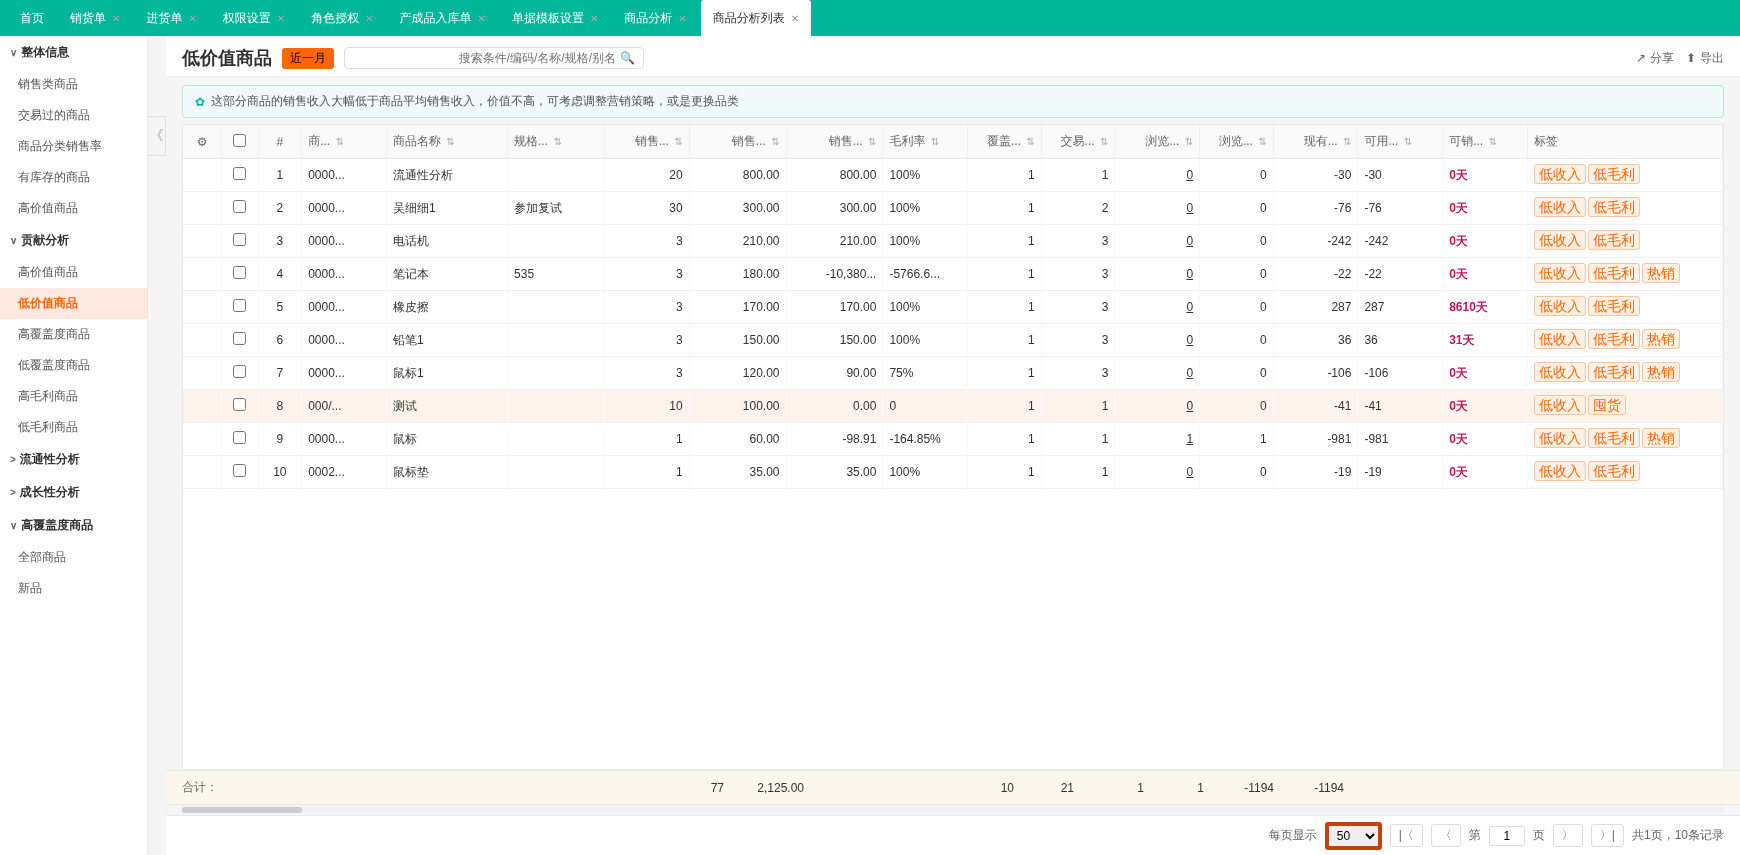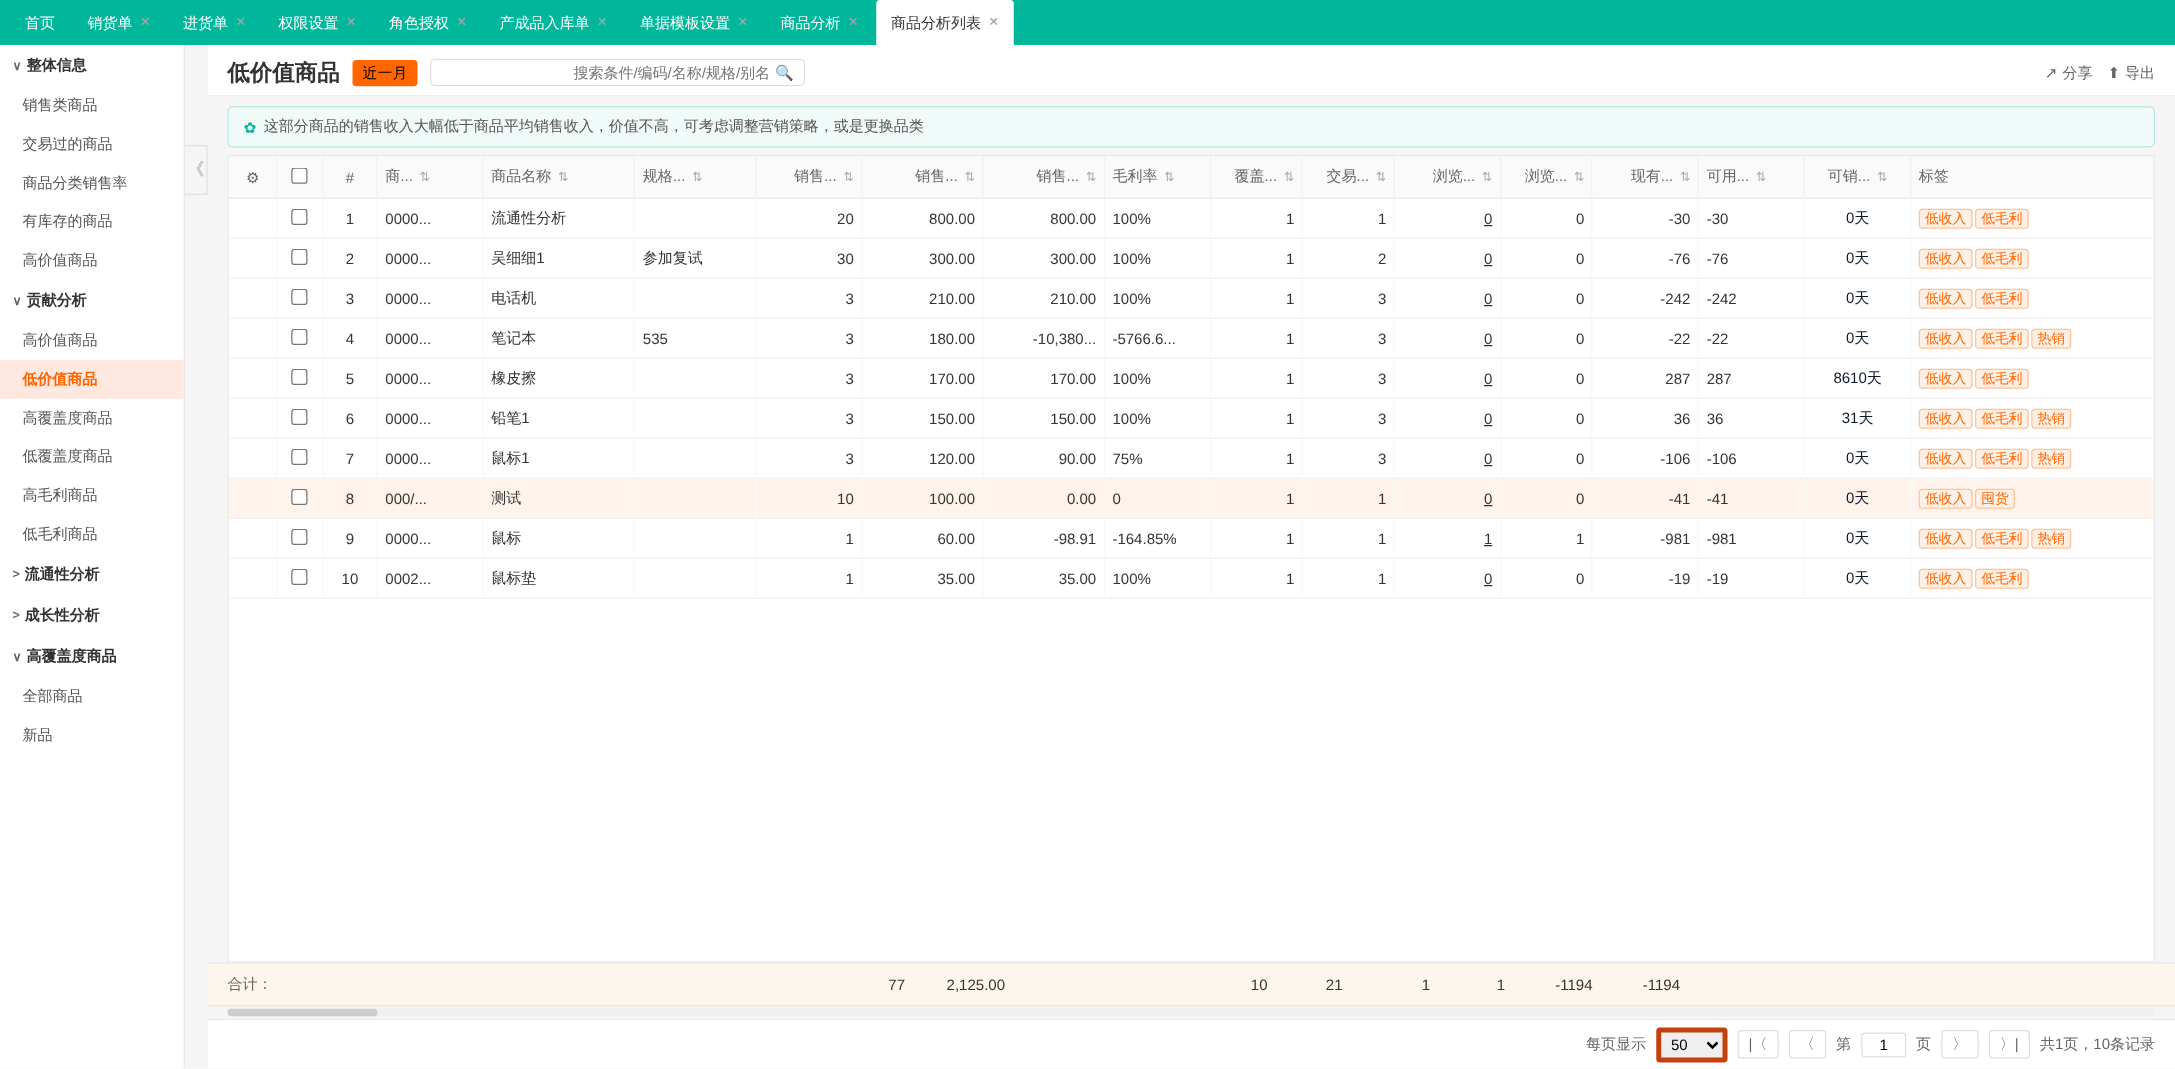--- a/index.html
+++ b/index.html
@@ -174,40 +174,40 @@
     tbody tr {
       border-bottom: 1px solid #f0f0f0;
     }
     tbody tr.highlighted { background: #fff3ec; }
     tbody td {
       padding: 7px 6px;
       color: #333;
       white-space: nowrap;
       border-right: 1px solid #f8f8f8;
     }
-    .tag-low-income { background: #fff0e6; color: #ff6600; border: 1px solid #ffc49a; border-radius: 3px; padding: 1px 4px; margin-right: 2px; font-size: 11px; }
-    .days-badge { color: #0f172a; font-weight: normal; }
+    .tag-low-income { background: #fff0e6; color: #ff6600; border: 1px solid #ffc49a; border-radius: 3px; padding: 1px 4px; margin-right: 2px; font-size: 14px; }
+    .days-badge { color: #be185d; font-weight: bold; }
     .underline { text-decoration: underline; cursor: pointer; color: #333; }
     .col-num { width: 36px; text-align: center; }
     .col-check { width: 30px; text-align: center; }
     .col-gear { width: 32px; text-align: center; }
     .col-code { width: 70px; }
     .col-name { width: 100px; }
     .col-spec { width: 80px; }
     .col-sale1 { width: 70px; text-align: right; }
     .col-sale2 { width: 80px; text-align: right; }
     .col-sale3 { width: 80px; text-align: right; }
     .col-gross { width: 70px; }
     .col-cover { width: 60px; text-align: right; }
     .col-trade { width: 60px; text-align: right; }
     .col-browse1 { width: 70px; text-align: right; }
     .col-browse2 { width: 60px; text-align: right; }
     .col-now { width: 70px; text-align: right; }
     .col-avail { width: 70px; text-align: left; }
-    .col-sell { width: 70px; text-align: center; }
+    .col-sell { width: 70px; text-align: left; }
     .col-tag { width: 160px; }
     input[type=checkbox] { cursor: pointer; }
 
     
     .footer-total {
       display: flex;
       align-items: center;
       background: #fdf6ed;
       border-top: 1px solid #e8e8e8;
       padding: 8px 16px;

